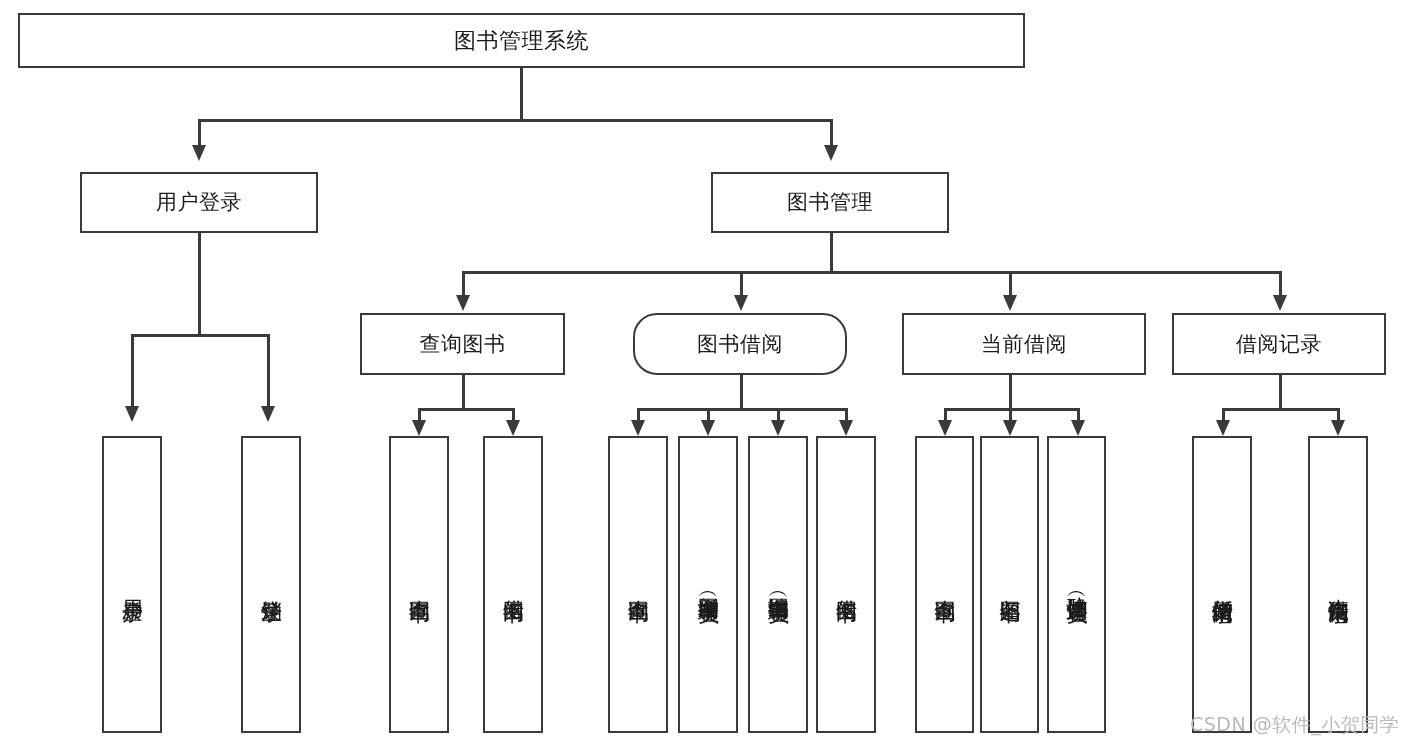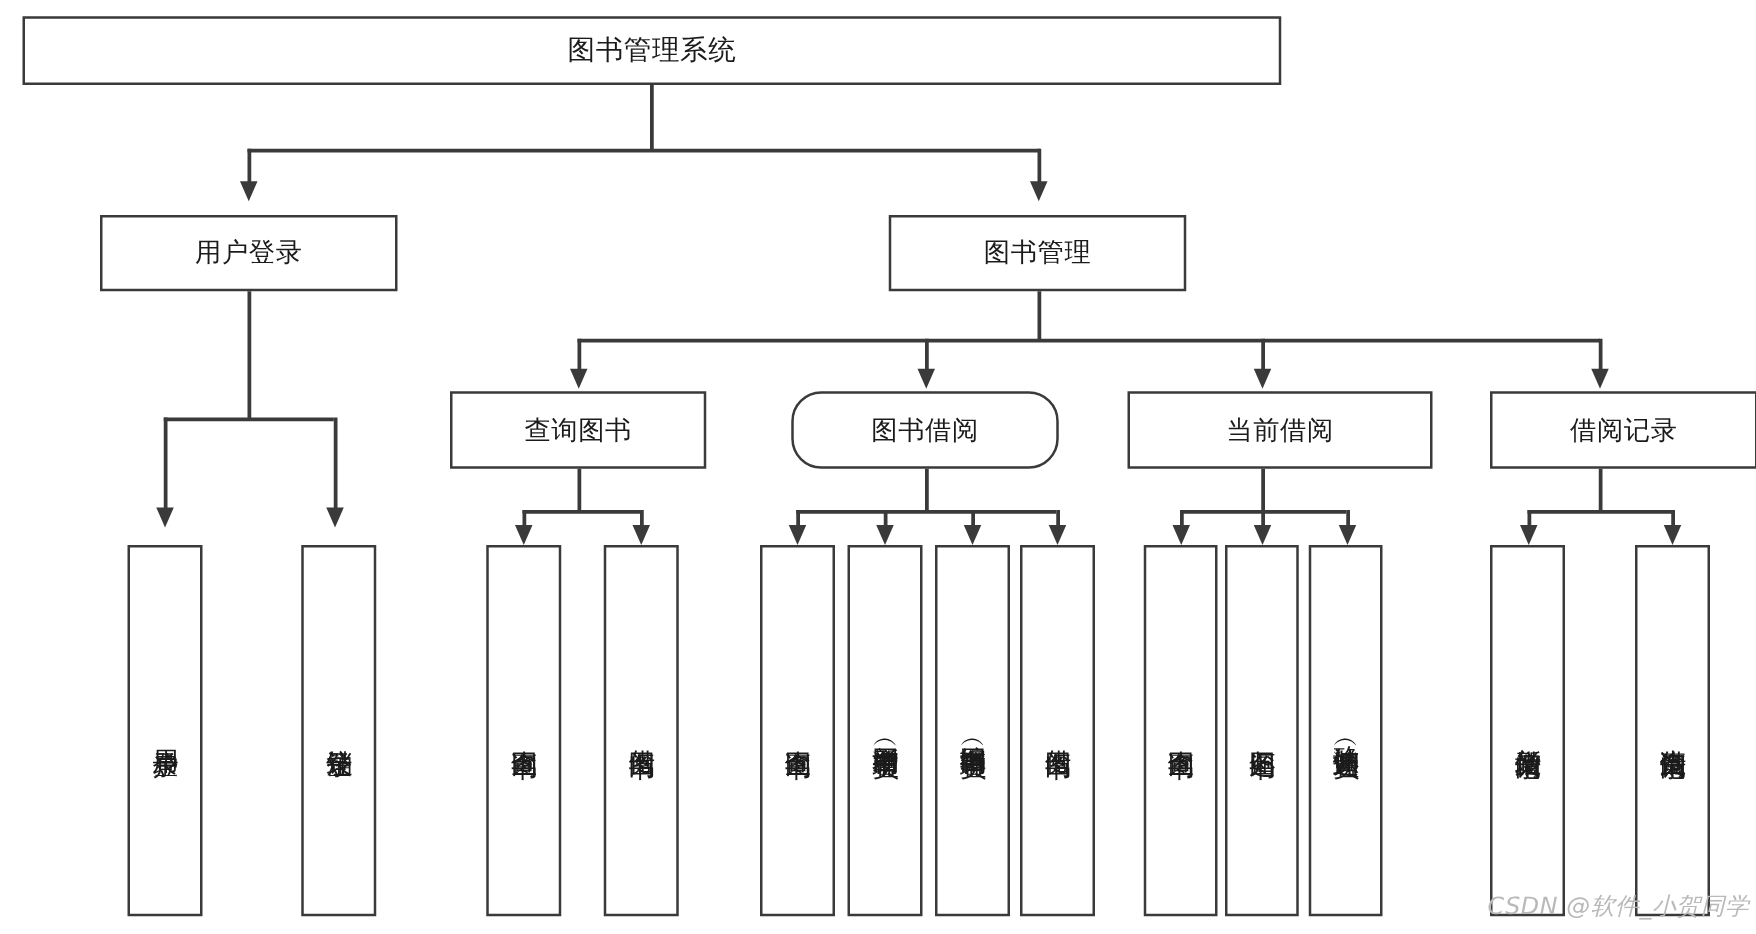--- a/index.html
+++ b/index.html
@@ -75,21 +75,20 @@
   }
 
   
   .watermark {
     position: absolute;
     color: #b9b9b9;
     font-size: 19px;
     white-space: nowrap;
     letter-spacing: 0.5px;
     pointer-events: none;
-    font-style: italic;
   }
 </style>
 </head>
 <body>
 
 <div id="canvas">
 
   <div class="node root" style="left:18px; top:13px; width:1007px; height:55px;">
     <span class="label">图书管理系统</span>
   </div>
@@ -134,21 +133,21 @@
 
   <div class="node" style="left:360px; top:313px; width:205px; height:62px;">
     <span class="label">查询图书</span>
   </div>
   <div class="node" style="left:633px; top:313px; width:214px; height:62px;border-radius:24px;">
     <span class="label">图书借阅</span>
   </div>
   <div class="node" style="left:902px; top:313px; width:244px; height:62px;">
     <span class="label">当前借阅</span>
   </div>
-  <div class="node" style="left:1172px; top:313px; width:214px; height:62px;margin-left:20px;">
+  <div class="node" style="left:1172px; top:313px; width:214px; height:62px;">
     <span class="label">借阅记录</span>
   </div>
 
   <div class="vline" style="left:462px; top:375px; height:35px;"></div>
   <div class="hline" style="left:418px; top:408px; width:96px;"></div>
   <div class="vline" style="left:418px; top:408px; height:14px;"></div>
   <div class="arrow" style="left:412px; top:420px;"></div>
   <div class="vline" style="left:512px; top:408px; height:14px;"></div>
   <div class="arrow" style="left:506px; top:420px;"></div>
 

